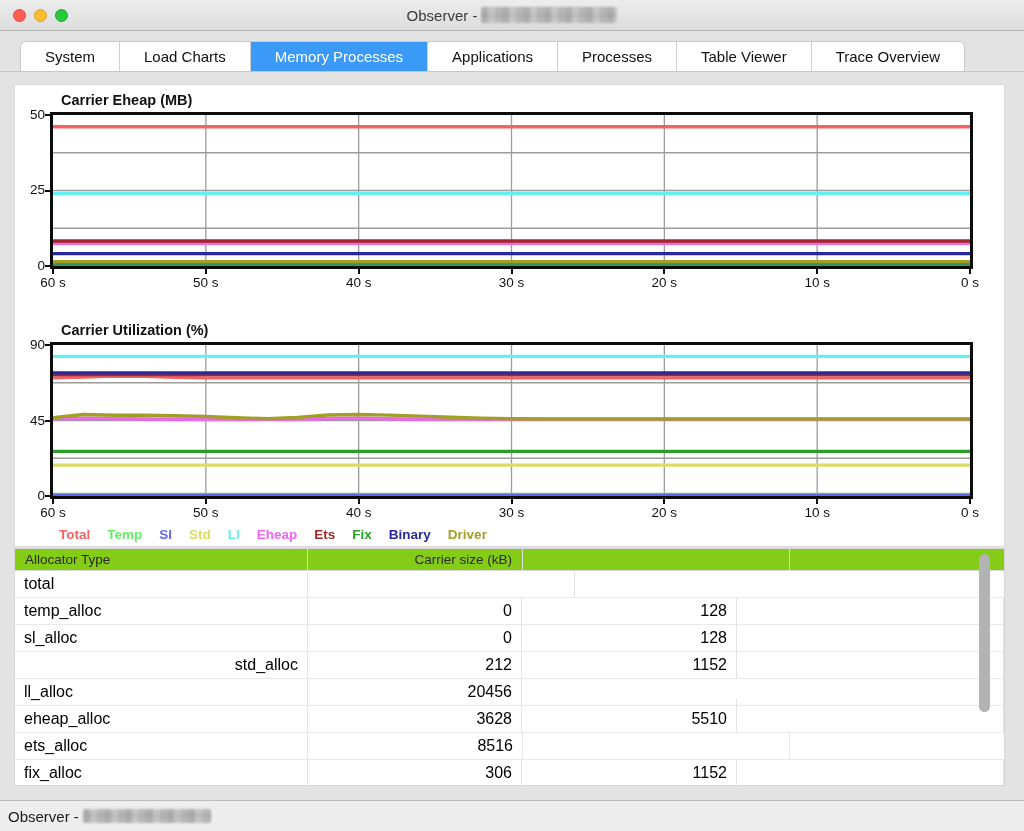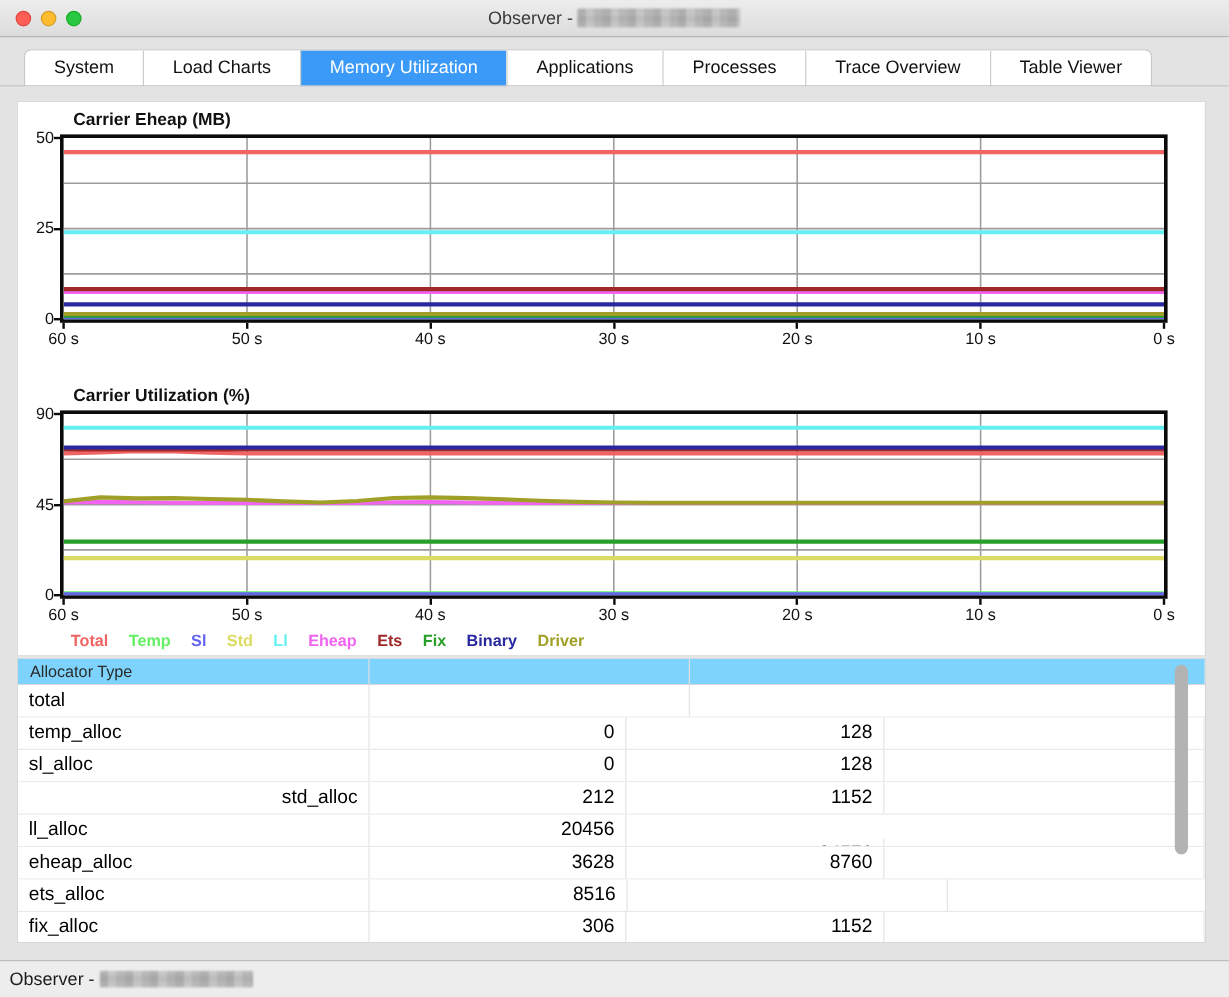--- a/index.html
+++ b/index.html
@@ -41,21 +41,21 @@
   .ylabel { position:absolute; width:30px; text-align:right; font-size:13.5px; color:#111; height:16px; line-height:16px; }
   .xlabel { position:absolute; width:44px; text-align:center; font-size:13.5px; color:#111; height:16px; line-height:16px; }
   .ytickmark { position:absolute; width:6px; height:2px; background:#0b0b0b; }
   .xtickmark { position:absolute; width:2px; height:5px; background:#0b0b0b; }
   #legend { position:absolute; left:44px; top:440px; height:18px; white-space:nowrap; }
   .legend-item { display:inline-block; margin-right:17px; font-size:13.5px; font-weight:bold; }
 
   
   #table-panel { position:absolute; left:14px; top:548px; width:991px; height:238px;
     background:#fff; border:1px solid #d6d6d6; overflow:hidden; }
-  .thead { display:flex; height:22px; background:#7dd3fc; border-bottom:1px solid #d8d8d8; }
+  .thead { display:flex; height:22px; background:#84cc16; border-bottom:1px solid #d8d8d8; }
   .th { font-size:13.5px; color:#2a2a2a; line-height:21px; padding:0 10px; border-right:1px solid #dedede; }
   .trow { display:flex; height:27px; border-bottom:1px solid #e9e9e9; background:#fff; }
   .td { font-size:16px; color:#000; line-height:26px; padding:0 9px; border-right:1px solid #e4e4e4; overflow:hidden; }
   .num { text-align:right; }
   #vscrollbar { position:absolute; right:14px; top:5px; width:11px; height:158px;
     background:#b3b3b3; border-radius:6px; }
 
   
   #statusbar { position:absolute; left:0; top:800px; width:1024px; height:31px;
     background:#ededed; border-top:1px solid #bcbcbc; display:flex; align-items:center; padding-left:8px; }
@@ -74,25 +74,25 @@
   <div id="window-title">
     <span>Observer - </span>
     <span class="blurblock"></span>
   </div>
 </div>
 
 <div id="tabbar">
   <div id="tab-strip">
       <div class="tab">System</div>
       <div class="tab">Load Charts</div>
-      <div class="tab selected">Memory Utilization</div>
+      <div class="tab selected">Memory Processes</div>
       <div class="tab">Applications</div>
       <div class="tab">Processes</div>
+      <div class="tab">Table Viewer</div>
       <div class="tab">Trace Overview</div>
-      <div class="tab">Table Viewer</div>
     </div>
 </div>
 
 <div id="charts-panel">
   <div class="chart-title" style="top:7px">Carrier Eheap (MB)</div>
   <div class="plot" id="plot1" style="top:27px">
       <svg viewBox="0 0 917 151" preserveAspectRatio="none">
         <line x1="152.83333333333331" x2="152.83333333333331" y1="0" y2="151" stroke="#9c9c9c" stroke-width="1.3"></line>
         <line x1="305.66666666666663" x2="305.66666666666663" y1="0" y2="151" stroke="#9c9c9c" stroke-width="1.3"></line>
         <line x1="458.5" x2="458.5" y1="0" y2="151" stroke="#9c9c9c" stroke-width="1.3"></line>
@@ -175,20 +175,21 @@
     <div class="xtickmark" style="left: 648.333px; top: 414px;"></div>
     <div class="xlabel" style="left: 780.167px; top: 420px;">10 s</div>
     <div class="xtickmark" style="left: 801.167px; top: 414px;"></div>
     <div class="xlabel" style="left: 933px; top: 420px;">0 s</div>
     <div class="xtickmark" style="left: 954px; top: 414px;"></div>
   </div>
 
 <div id="table-panel">
   <div class="thead">
       <div class="th" style="width: 293px;">Allocator Type</div>
+      <div class="th num" style="width: 215px;">Carrier size (kB)</div>
       <div class="th" style="width: 267px;"></div>
     </div>
   <div id="tbody">
       <div class="trow">
         <div class="td" style="width: 293px;">total</div>
         <div class="td" style="width: 267px;"></div>
       </div>
       <div class="trow">
         <div class="td" style="width: 293px;">temp_alloc</div>
         <div class="td num" style="width: 214px;">0</div>
@@ -209,21 +210,21 @@
       </div>
       <div class="trow">
         <div class="td" style="width: 293px;">ll_alloc</div>
         <div class="td num" style="width: 214px;">20456</div>
         <div class="td num" style="width: 215px; margin-top: 20px;">24576</div>
         <div class="td" style="width: 267px;"></div>
       </div>
       <div class="trow">
         <div class="td" style="width: 293px;">eheap_alloc</div>
         <div class="td num" style="width: 214px;">3628</div>
-        <div class="td num" style="width: 215px;">8760</div>
+        <div class="td num" style="width: 215px;">5510</div>
         <div class="td" style="width: 267px;"></div>
       </div>
       <div class="trow">
         <div class="td" style="width: 293px;">ets_alloc</div>
         <div class="td num" style="width: 215px;">8516</div>
         <div class="td" style="width: 267px;"></div>
       </div>
       <div class="trow">
         <div class="td" style="width: 293px;">fix_alloc</div>
         <div class="td num" style="width: 214px;">306</div>

